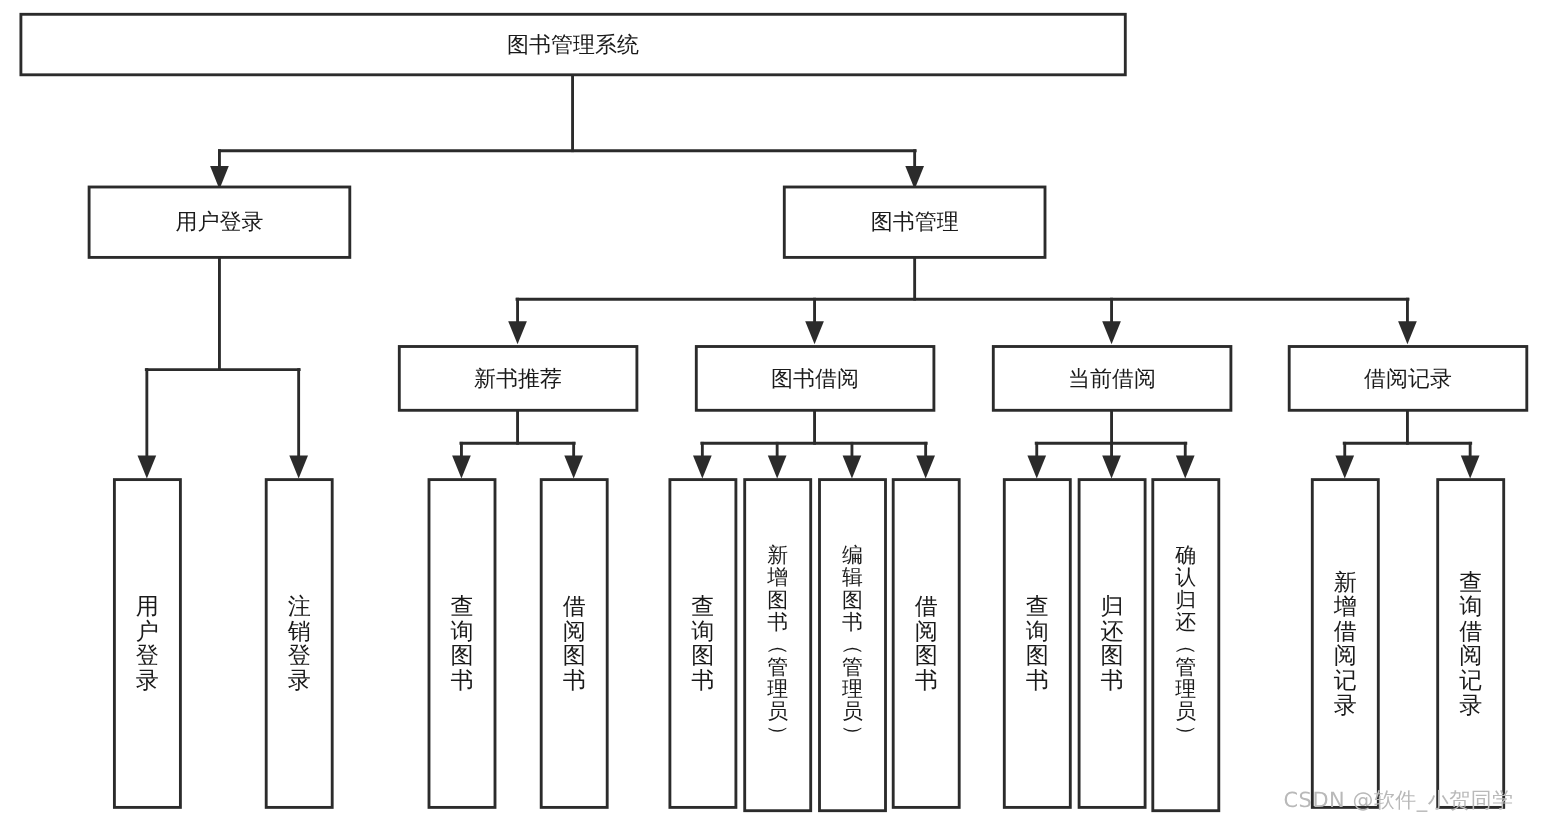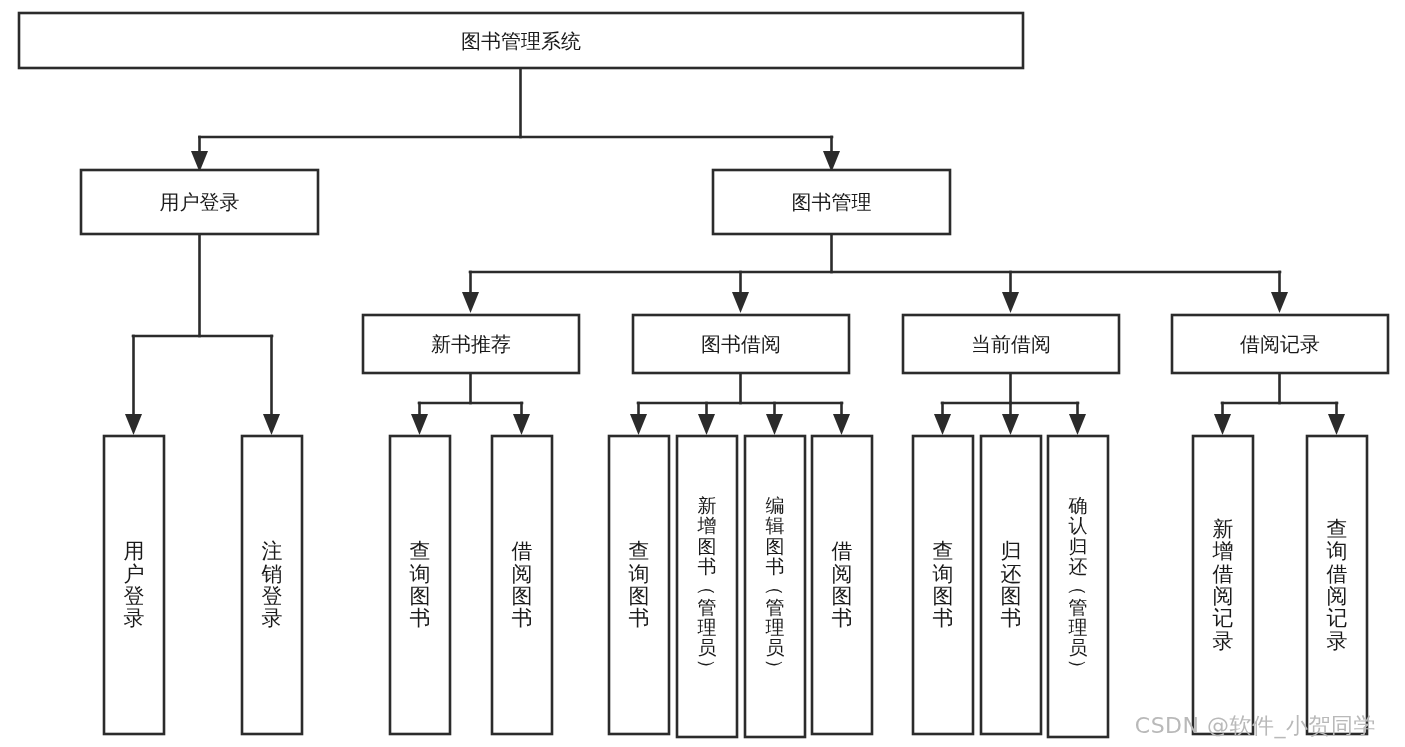--- a/index.html
+++ b/index.html
@@ -43,21 +43,21 @@
     stroke-linecap: square;
   }
   .arrow-head {
     fill: #2b2b2b;
     stroke: none;
   }
   .watermark {
     position: absolute;
     right: 8px;
     bottom: 6px;
-    font-size: 22px;
+    font-size: 19px;
     color: #b9b9b9;
     font-family: "DejaVu Sans", "Liberation Sans", sans-serif;
     letter-spacing: 0.5px;
     white-space: nowrap;
     user-select: none;
   }
   
   .vlabel {
     display: flex;
     flex-direction: column;

